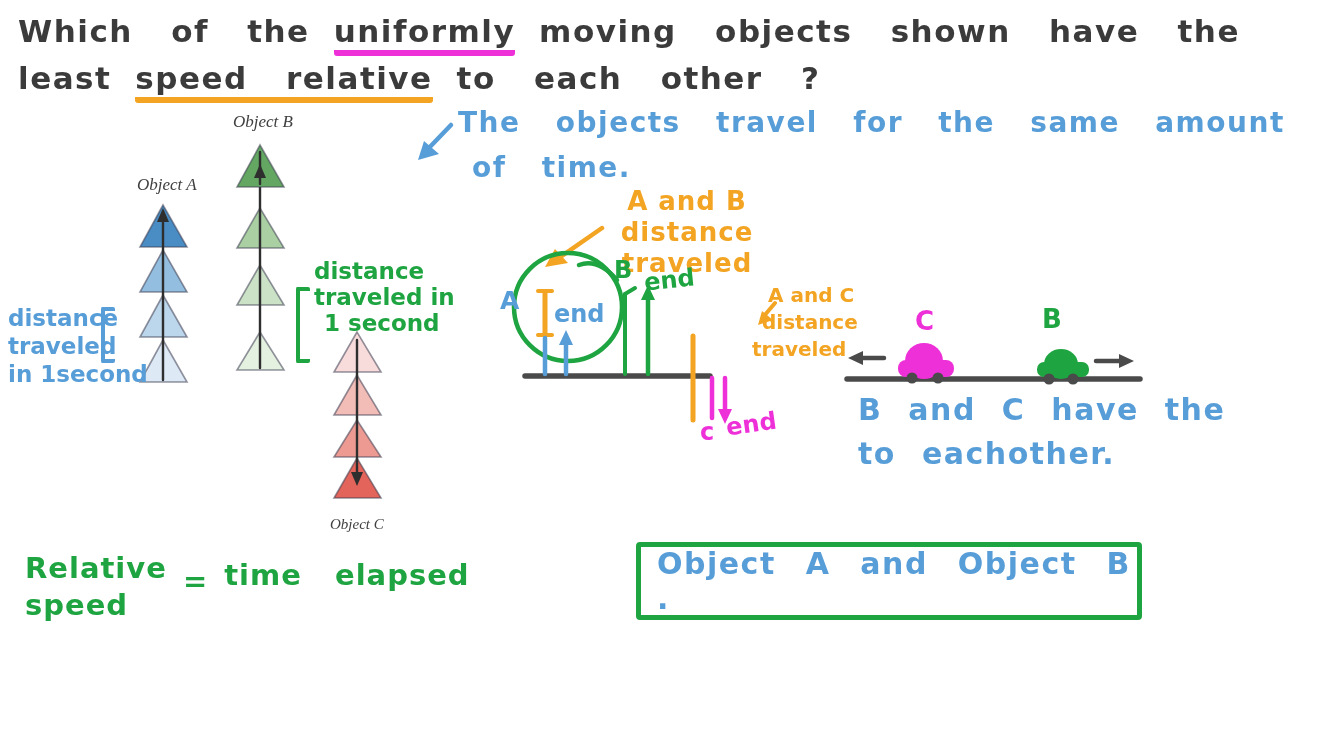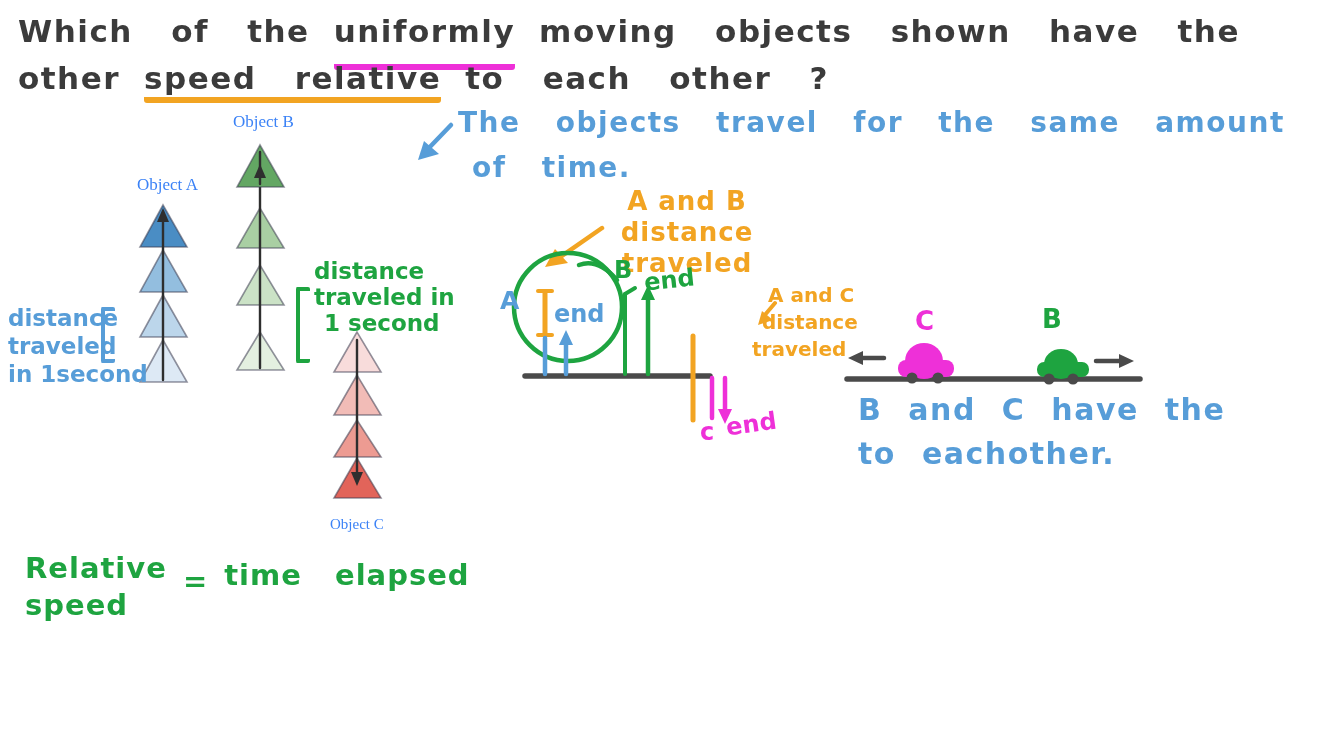--- a/index.html
+++ b/index.html
@@ -1,29 +1,29 @@
 <!DOCTYPE html>
 <html style="--ink: #3b3b3b; --blue: #579dd8; --green: #1ea440; --orange: #f2a422; --magenta: #ee30d8; --dark: #4a4a4a; --a1: #4a8dc4; --a2: #93bedf; --a3: #bcd6eb; --a4: #dde9f5; --b1: #63a763; --b2: #a9cfa3; --b3: #cbe2c6; --b4: #e4f0e0; --c1: #f8dcdb; --c2: #f2bcb7; --c3: #ed9b92; --c4: #e2645a;"><head>
 <meta charset="utf-8">
 <style>
   html,body{margin:0;padding:0;background:#ffffff;}
   .canvas{position:relative;width:1344px;height:756px;background:#fff;overflow:hidden;
           font-family:"DejaVu Sans",sans-serif;}
   .abs{position:absolute;}
   .hand{font-family:"DejaVu Sans",sans-serif;font-weight:600;}
-  .serif{font-family:"Liberation Serif",serif;color:#3b82f6;}
+  .serif{font-family:"Liberation Serif",serif;color:#404040;font-style:italic;}
   .blue{color:var(--blue);}
   .green{color:var(--green);}
   .orange{color:var(--orange);}
   .magenta{color:var(--magenta);}
 
   
   .question{left:18px;top:8px;font-size:31px;line-height:47px;letter-spacing:1.5px;
             word-spacing:26px;color:var(--ink);}
-  .u-magenta{border-bottom:6px solid var(--magenta);padding-bottom:15px;margin:0 24px;border-radius:3px;}
+  .u-magenta{border-bottom:6px solid var(--magenta);padding-bottom:1px;margin:0 24px;border-radius:3px;}
   .u-orange{border-bottom:6px solid var(--orange);padding-bottom:1px;margin:0 24px;border-radius:3px;}
 
   
   .bracket{width:10px;border-style:solid;border-color:var(--blue);
            border-width:4px 0 4px 4px;border-radius:2px;}
   .bracket.g{border-color:var(--green);}
 
   .note{line-height:28px;font-size:23px;}
 
   
@@ -53,21 +53,21 @@
               border-radius:4px;display:flex;align-items:center;padding-left:16px;}
   .answer-text{font-size:30px;color:var(--blue);word-spacing:18px;letter-spacing:1.5px;}
 </style>
 </head>
 <body>
 
 <div class="canvas">
 
   <div class="abs question hand">
     <div><span>Which of the</span><span class="u-magenta">uniformly</span><span>moving objects shown have the</span></div>
-    <div><span>other</span><span class="u-orange">speed relative</span><span>to each other ?</span></div>
+    <div><span>least</span><span class="u-orange">speed relative</span><span>to each other ?</span></div>
   </div>
 
   <div class="abs serif" style="left:137px;top:175px;font-size:17px;">Object A</div>
   <svg class="abs" style="left:132px;top:196px;" width="62" height="188">
     <polygon class="tri fa4" points="31,144 8,186 55,186"></polygon>
     <polygon class="tri fa3" points="31,99 8,141 55,141"></polygon>
     <polygon class="tri fa2" points="31,54 8,96 55,96"></polygon>
     <polygon class="tri fa1" points="31,9 8,51 55,51"></polygon>
     <line class="sk-ink" x1="31" y1="184" x2="31" y2="16" stroke-width="2.4"></line>
     <polygon class="fl-ink" points="31,12 25,26 37,26"></polygon>
@@ -193,14 +193,17 @@
     <div style="line-height:37px;">
       <div>Relative</div>
       <div>speed</div>
     </div>
     <div style="margin-top:14px;">=</div>
     <div>
       <div class="frac-bot">time elapsed</div>
     </div>
   </div>
 
+  <div class="abs answer-box">
+    <span class="answer-text hand">Object A and Object B .</span>
+  </div>
 
 </div>
 
 </body></html>

